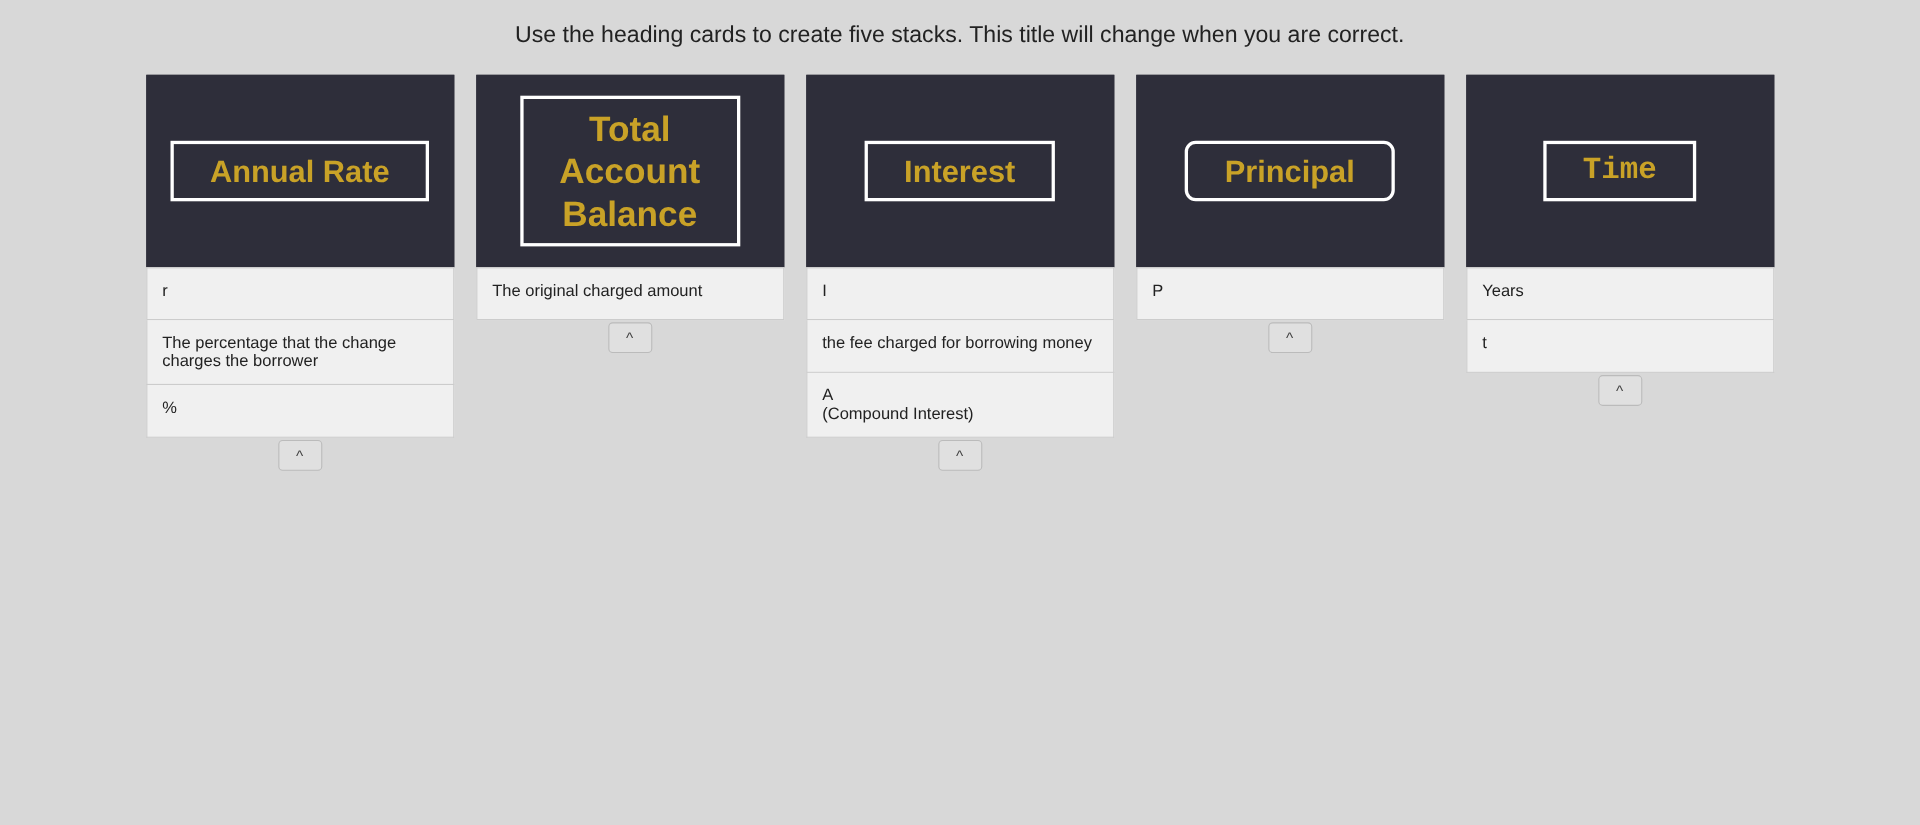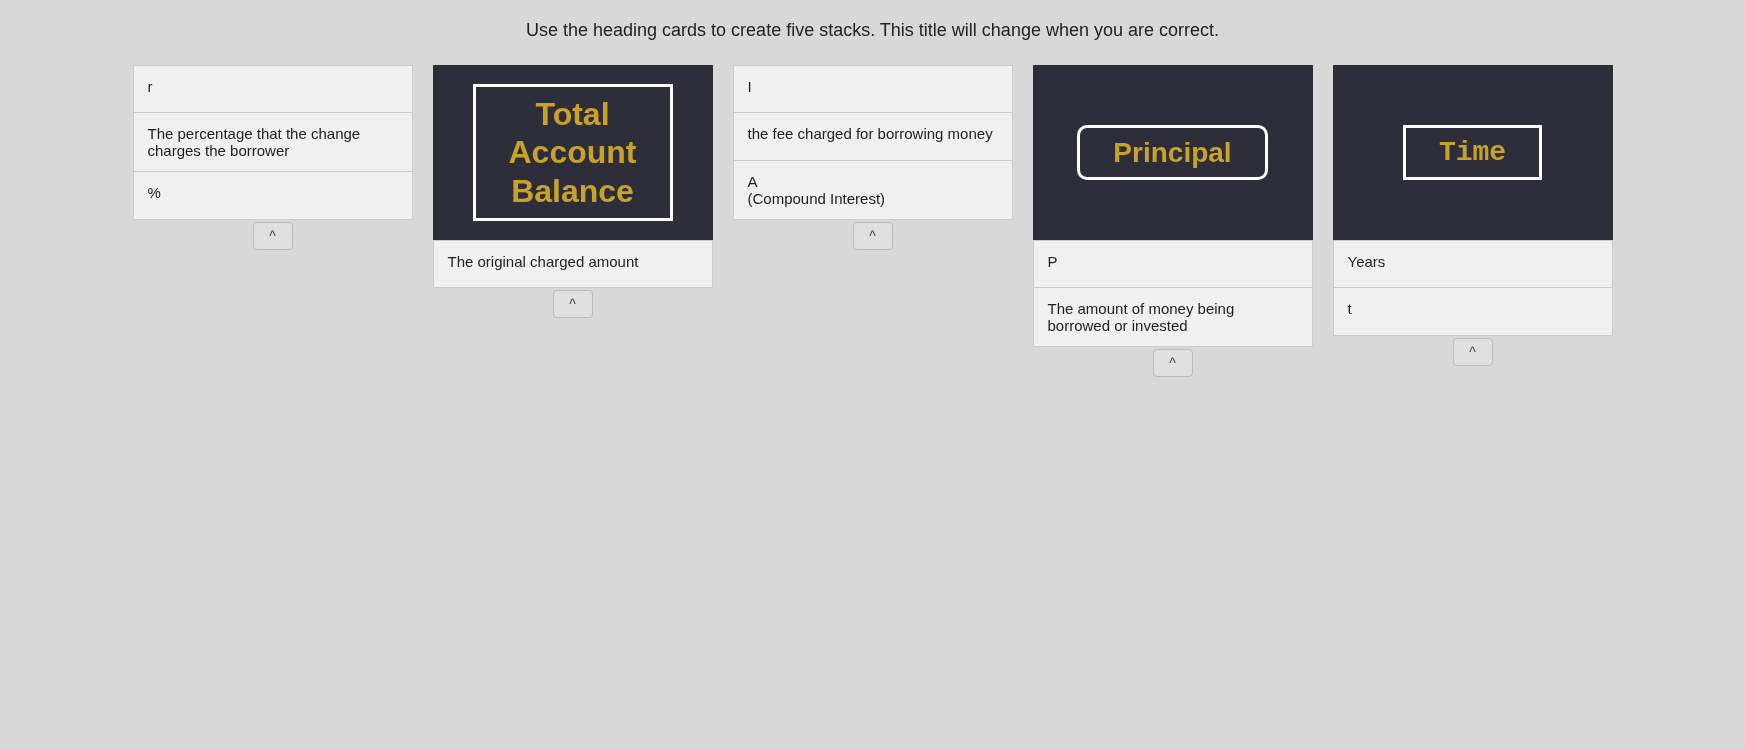--- a/index.html
+++ b/index.html
@@ -7,21 +7,21 @@
       background: #d8d8d8;
       font-family: Arial, sans-serif;
       width: 1745px;
       min-height: 750px;
       display: flex;
       flex-direction: column;
       align-items: center;
       padding: 20px 0;
     }
     .page-title {
-      font-size: 18px;
+      font-size: 21px;
       color: #222;
       margin-bottom: 24px;
       text-align: center;
     }
     .stacks-container {
       display: flex;
       gap: 20px;
       align-items: flex-start;
       justify-content: center;
       width: 100%;
@@ -91,20 +91,23 @@
       flex-direction: column;
     }
   </style>
 </head>
 <body>
 
 <p class="page-title">Use the heading cards to create five stacks. This title will change when you are correct.</p>
 
 <div class="stacks-container">
 <div class="stack">
+      <div class="heading-card">
+        <div class="heading-label" style="white-space: pre-line;">Annual Rate</div>
+      </div>
       <div class="stack-body">
         <div class="content-card" style="white-space: pre-line;">r</div>
         <div class="content-card" style="white-space: pre-line;">The percentage that the change charges the borrower</div>
         <div class="content-card" style="white-space: pre-line;">%</div>
       </div>
       <div style="display: flex; justify-content: center; width: 100%;">
         <div class="collapse-btn">^</div>
       </div>
     </div>
     <div class="stack">
@@ -114,37 +117,39 @@
 Balance</div>
       </div>
       <div class="stack-body">
         <div class="content-card" style="white-space: pre-line;">The original charged amount</div>
       </div>
       <div style="display: flex; justify-content: center; width: 100%;">
         <div class="collapse-btn">^</div>
       </div>
     </div>
     <div class="stack">
+      <div class="heading-card">
+        <div class="heading-label" style="white-space: pre-line;">Interest</div>
+      </div>
       <div class="stack-body">
         <div class="content-card" style="white-space: pre-line;">I</div>
         <div class="content-card" style="white-space: pre-line;">the fee charged for borrowing money</div>
         <div class="content-card" style="white-space: pre-line;">A
 (Compound Interest)</div>
       </div>
       <div style="display: flex; justify-content: center; width: 100%;">
         <div class="collapse-btn">^</div>
       </div>
     </div>
     <div class="stack">
       <div class="heading-card">
         <div class="heading-label" style="white-space: pre-line; border-radius: 10px;">Principal</div>
       </div>
       <div class="stack-body">
         <div class="content-card" style="white-space: pre-line;">P</div>
-        <div class="content-card" style="white-space: pre-line;">The amount of money being borrowed or invested</div>
       </div>
       <div style="display: flex; justify-content: center; width: 100%;">
         <div class="collapse-btn">^</div>
       </div>
     </div>
     <div class="stack">
       <div class="heading-card">
         <div class="heading-label" style="white-space: pre-line; font-family: Liberation Mono, monospace;">Time</div>
       </div>
       <div class="stack-body">

